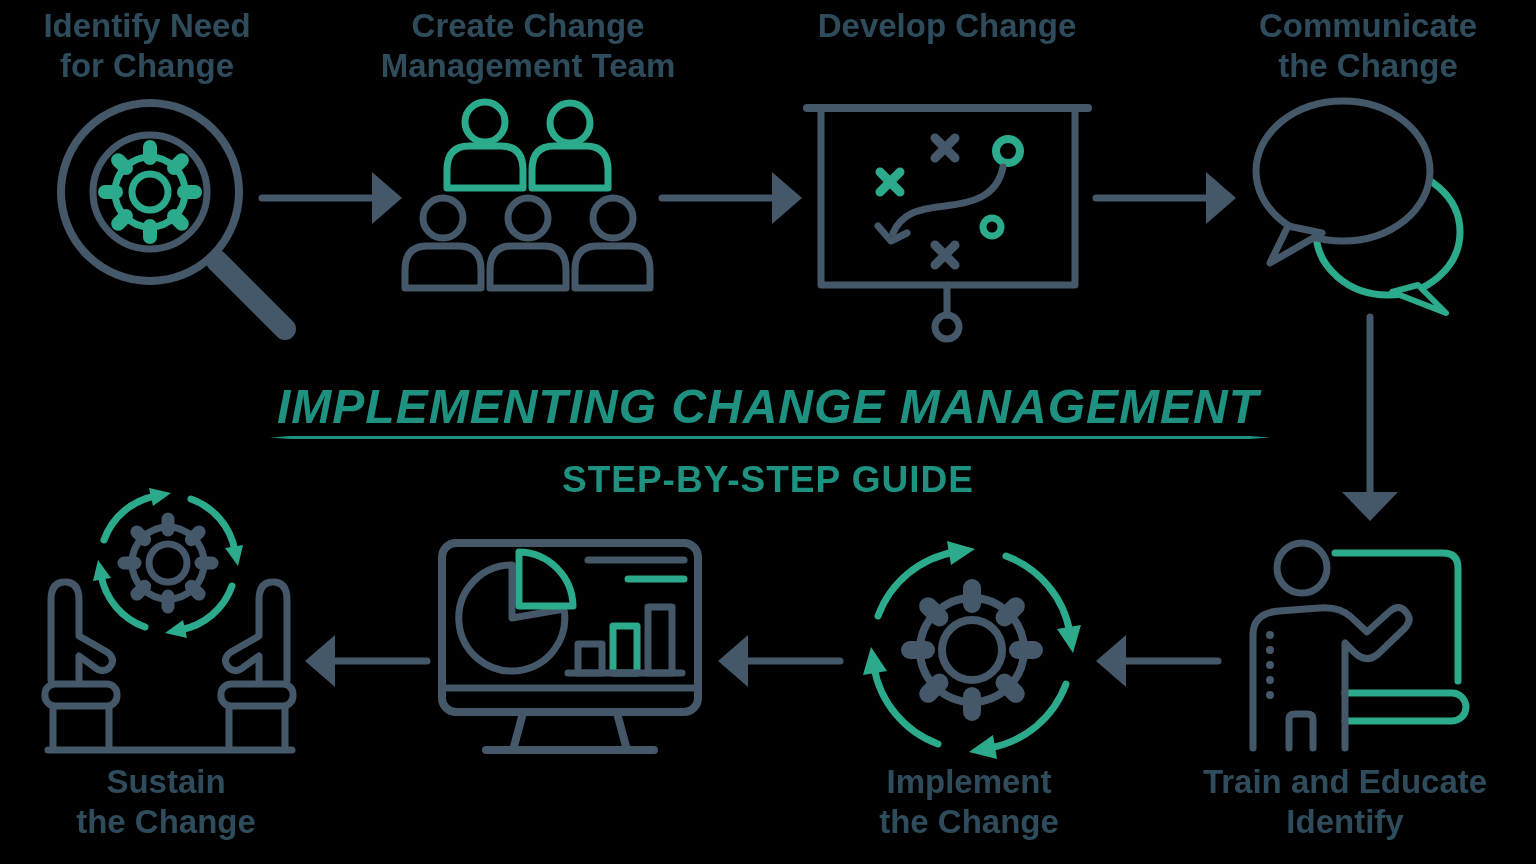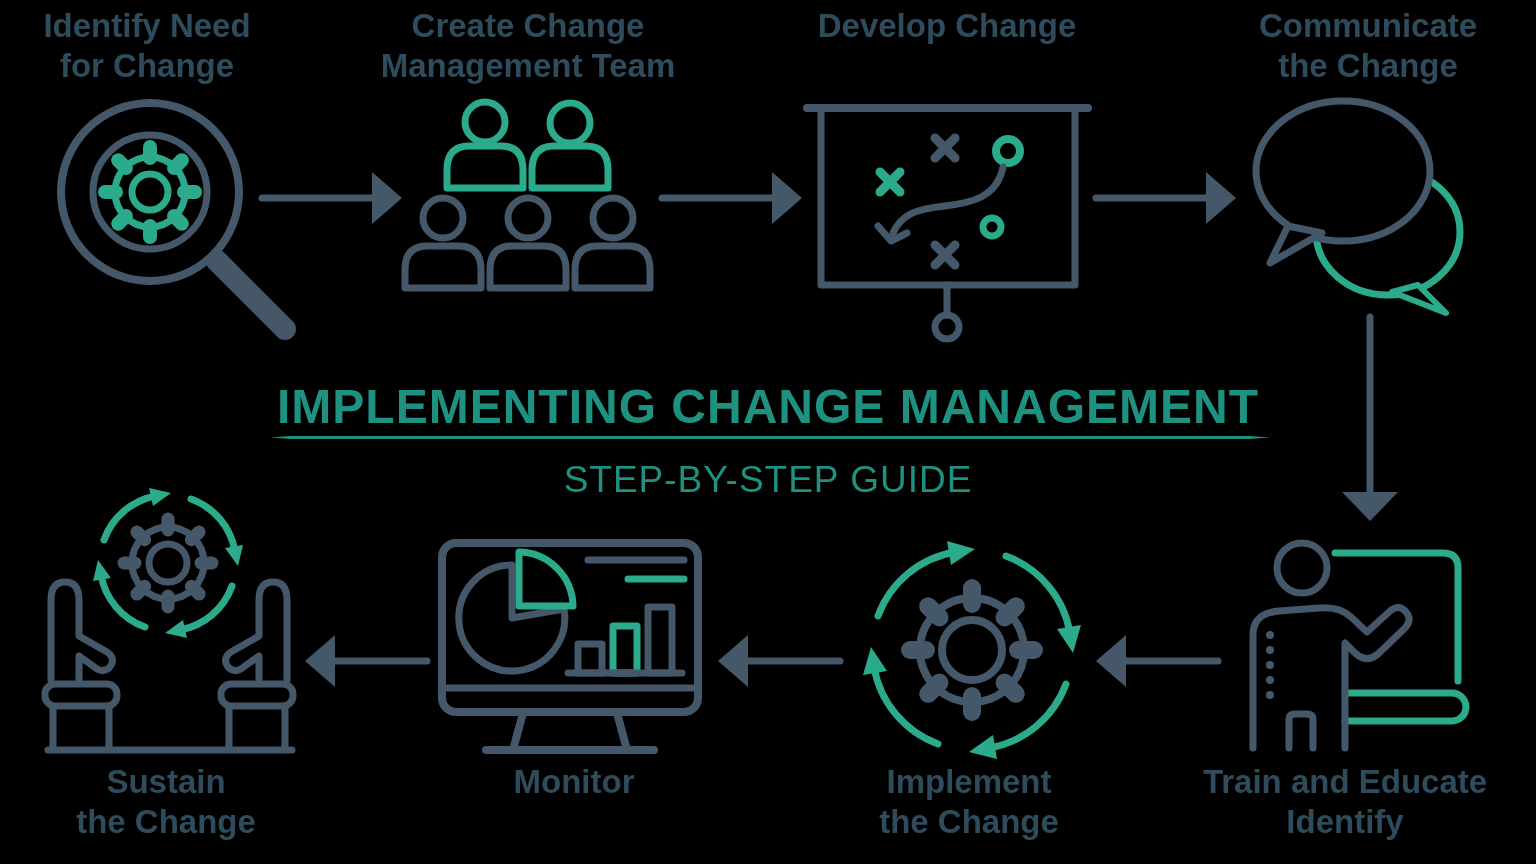--- a/index.html
+++ b/index.html
@@ -23,39 +23,40 @@
     text-align:center;
     color:var(--text-dark);
     font-weight:700;
     font-size:33px;
     line-height:40px;
     letter-spacing:0px;
   }
   .title-wrap{
     left:0;right:0;top:382px;
     text-align:center;
+    font-style:italic;
   }
   .title-main{
     color:var(--title-green);
     font-size:48px;
     font-weight:700;
     letter-spacing:1px;
     line-height:50px;
   }
   .title-rule{
     position:absolute;
     left:270px;top:436px;
     width:1000px;height:3px;
     background:var(--title-green);
     clip-path:polygon(0 50%,2% 0,98% 0,100% 50%,98% 100%,2% 100%);
   }
   .title-sub{
     color:var(--title-green);
     font-size:37px;
-    font-weight:400;
+    font-weight:700;
     letter-spacing:1px;
     line-height:40px;
     margin-top:14px;
   }
   svg{display:block;overflow:visible;}
   .sd{stroke:var(--stroke-dark);fill:none;stroke-linecap:round;stroke-linejoin:round;}
   .sg{stroke:var(--accent-green);fill:none;stroke-linecap:round;stroke-linejoin:round;}
   .fd{fill:var(--stroke-dark);stroke:none;}
   .fg{fill:var(--accent-green);stroke:none;}
   .fk{fill:var(--background);}
@@ -85,21 +86,20 @@
 <div class="abs step-label" style="left:1208px;top:6px;">
   <div>Communicate</div>
   <div>the Change</div>
 </div>
 
 <div class="abs step-label" style="left:6px;top:762px;">
   <div>Sustain</div>
   <div>the Change</div>
 </div>
 <div class="abs step-label" style="left:414px;top:762px;">
-  <div>Monitor</div>
 </div>
 <div class="abs step-label" style="left:809px;top:762px;">
   <div>Implement</div>
   <div>the Change</div>
 </div>
 <div class="abs step-label" style="left:1185px;top:762px;">
   <div>Train and Educate</div>
   <div>Identify</div>
 </div>
 

